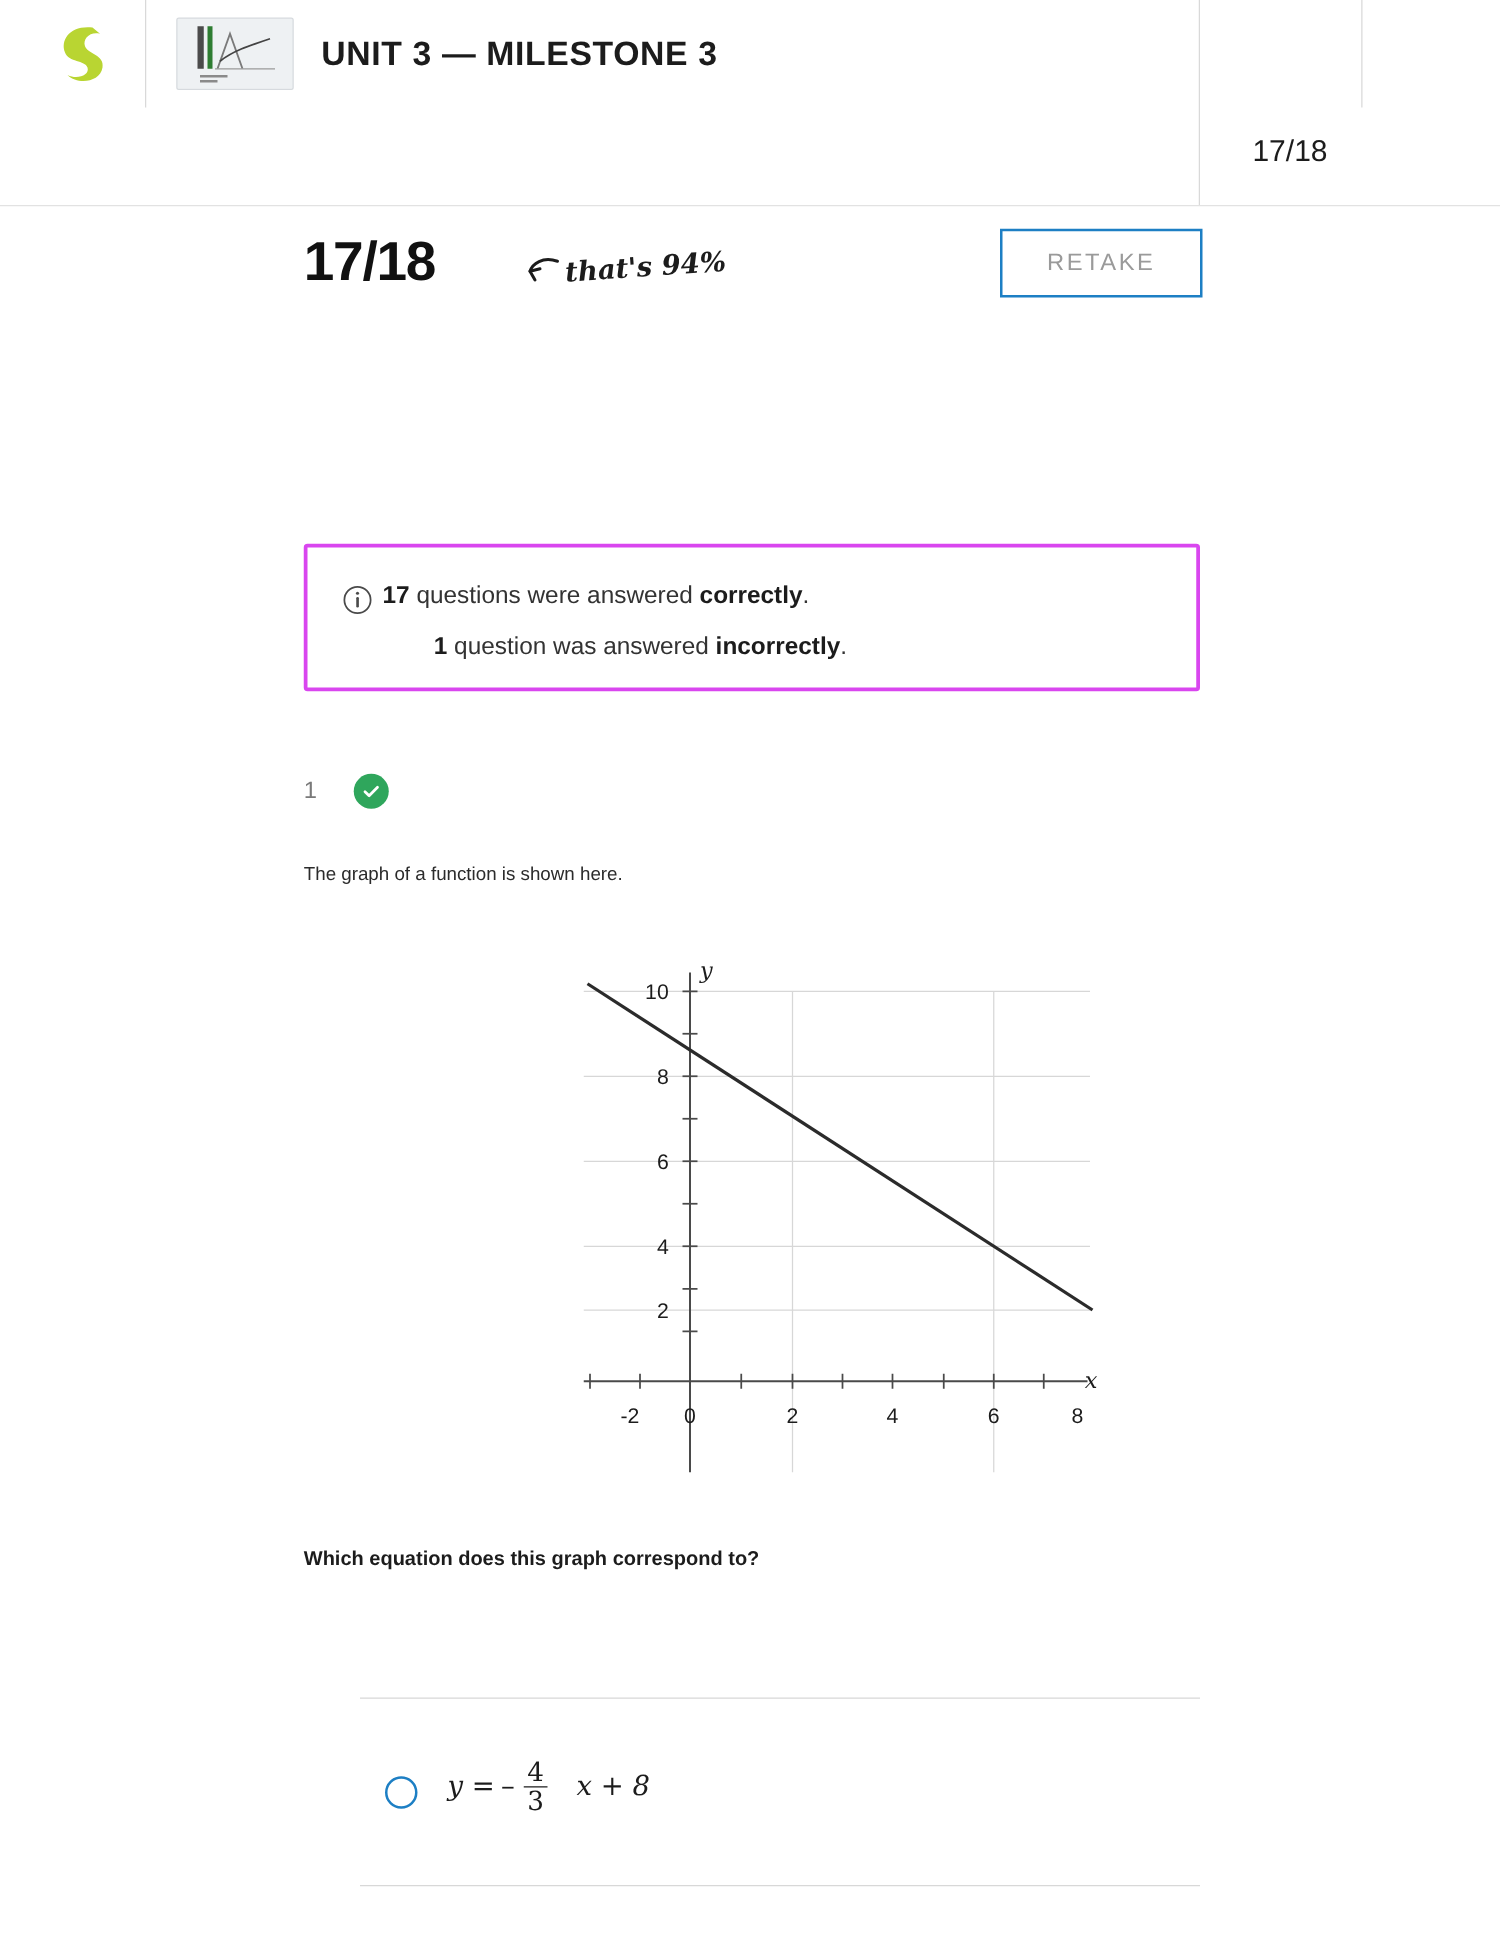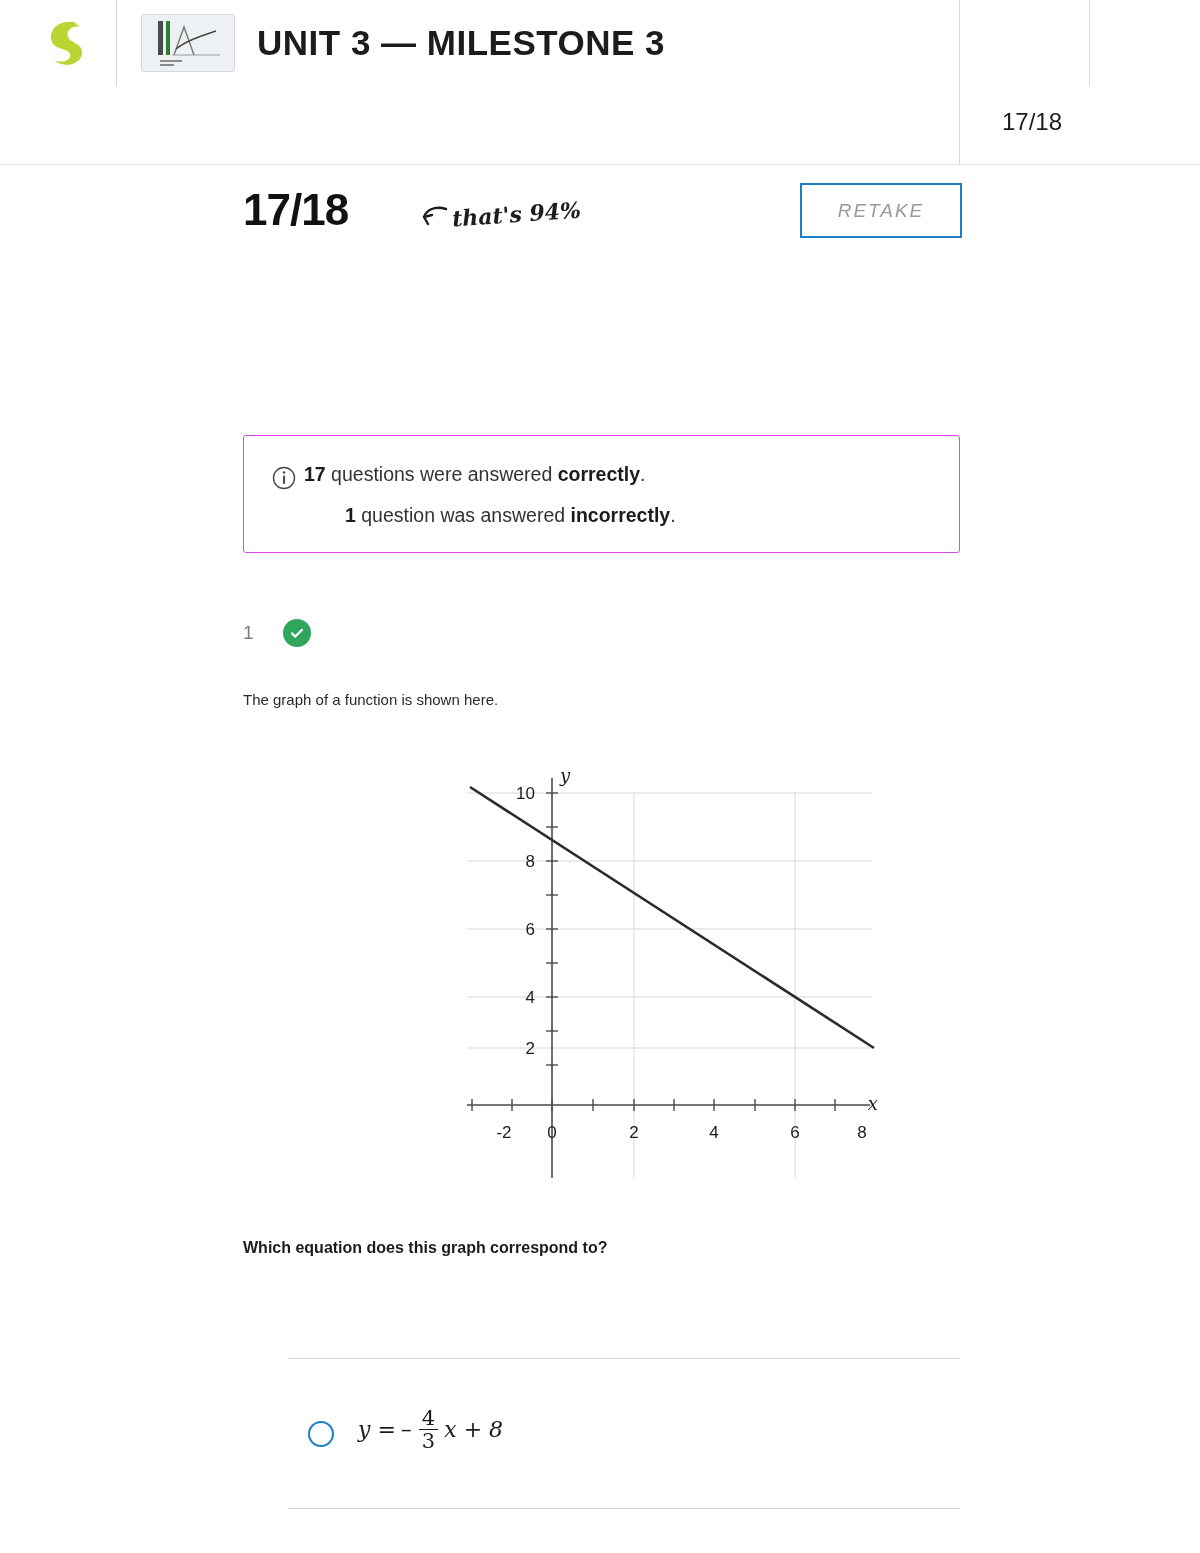--- a/index.html
+++ b/index.html
@@ -46,21 +46,21 @@
     background: #eceff1;
     border: 1px solid #d6dade;
     border-radius: 2px;
     position: relative;
     overflow: hidden;
     flex: 0 0 auto;
   }
   .course-thumb svg { display: block; }
 
   .header-title {
-    font-size: 35px;
+    font-size: 27px;
     font-weight: bold;
     letter-spacing: 0.5px;
     margin-left: 22px;
     color: #1c1c1c;
     white-space: nowrap;
   }
 
   .header-right-rule {
     position: absolute;
     right: 110px;
@@ -137,30 +137,29 @@
     border: 2px solid #1d7fc4;
     background: #ffffff;
     color: #9a9a9a;
     font-size: 19px;
     letter-spacing: 2px;
     display: flex;
     align-items: center;
     justify-content: center;
     box-sizing: border-box;
     cursor: pointer;
-    font-style: italic;
   }
 
   .info-box {
     position: absolute;
     left: 243px;
     top: 262px;
     width: 717px;
     height: 118px;
-    border: 1px solid #d946ef;
+    border: 3px solid #d946ef;
     border-radius: 3px;
     box-sizing: border-box;
     background: #fff;
   }
   .info-icon {
     position: absolute;
     left: 28px;
     top: 30px;
   }
   .info-line1 {
@@ -274,21 +273,21 @@
     flex-direction: column;
     align-items: center;
     font-size: 21px;
     line-height: 1.05;
     vertical-align: middle;
     margin: 0 3px;
     font-style: normal;
   }
   .frac .num { padding: 0 3px; }
   .frac .den { padding: 0 3px; border-top: 1.6px solid #1c1c1c; }
-  .eq .tail { margin-left: 3px; }
+  .eq .tail { margin-left: 20px; }
 </style>
 </head>
 <body>
 
 <div class="header">
   <div class="logo">
     <svg width="54" height="54" viewBox="0 0 54 54">
       <path d="M34 6 C16 4, 8 16, 12 26 C15 34, 28 32, 30 38 C32 44, 22 48, 14 44 C22 52, 40 50, 42 38 C44 28, 30 27, 28 21 C26 15, 32 9, 40 11 Z" fill="#b9d532"></path>
     </svg>
   </div>

